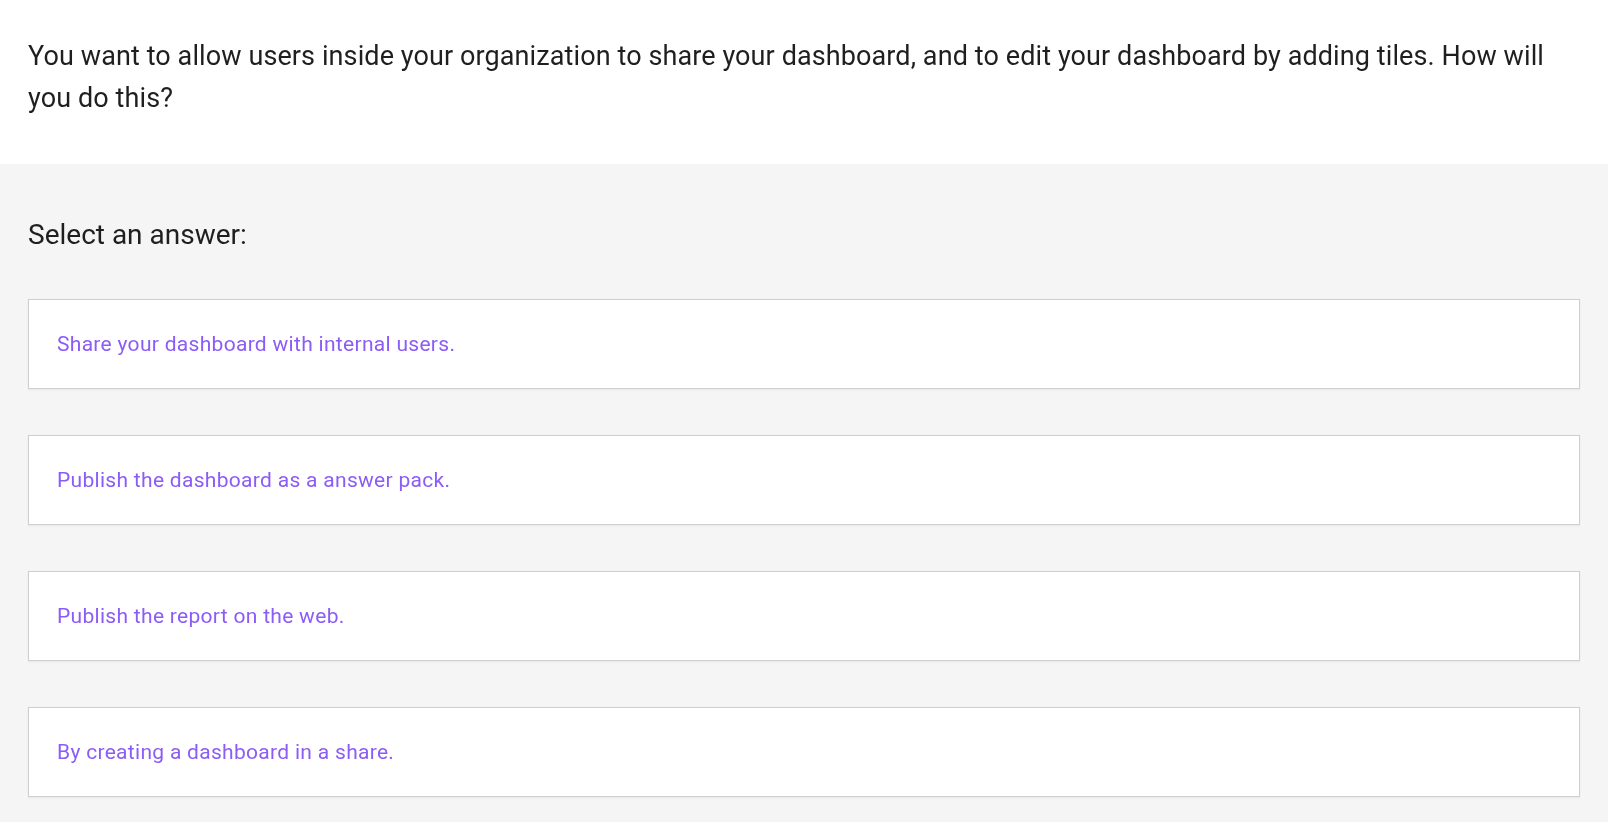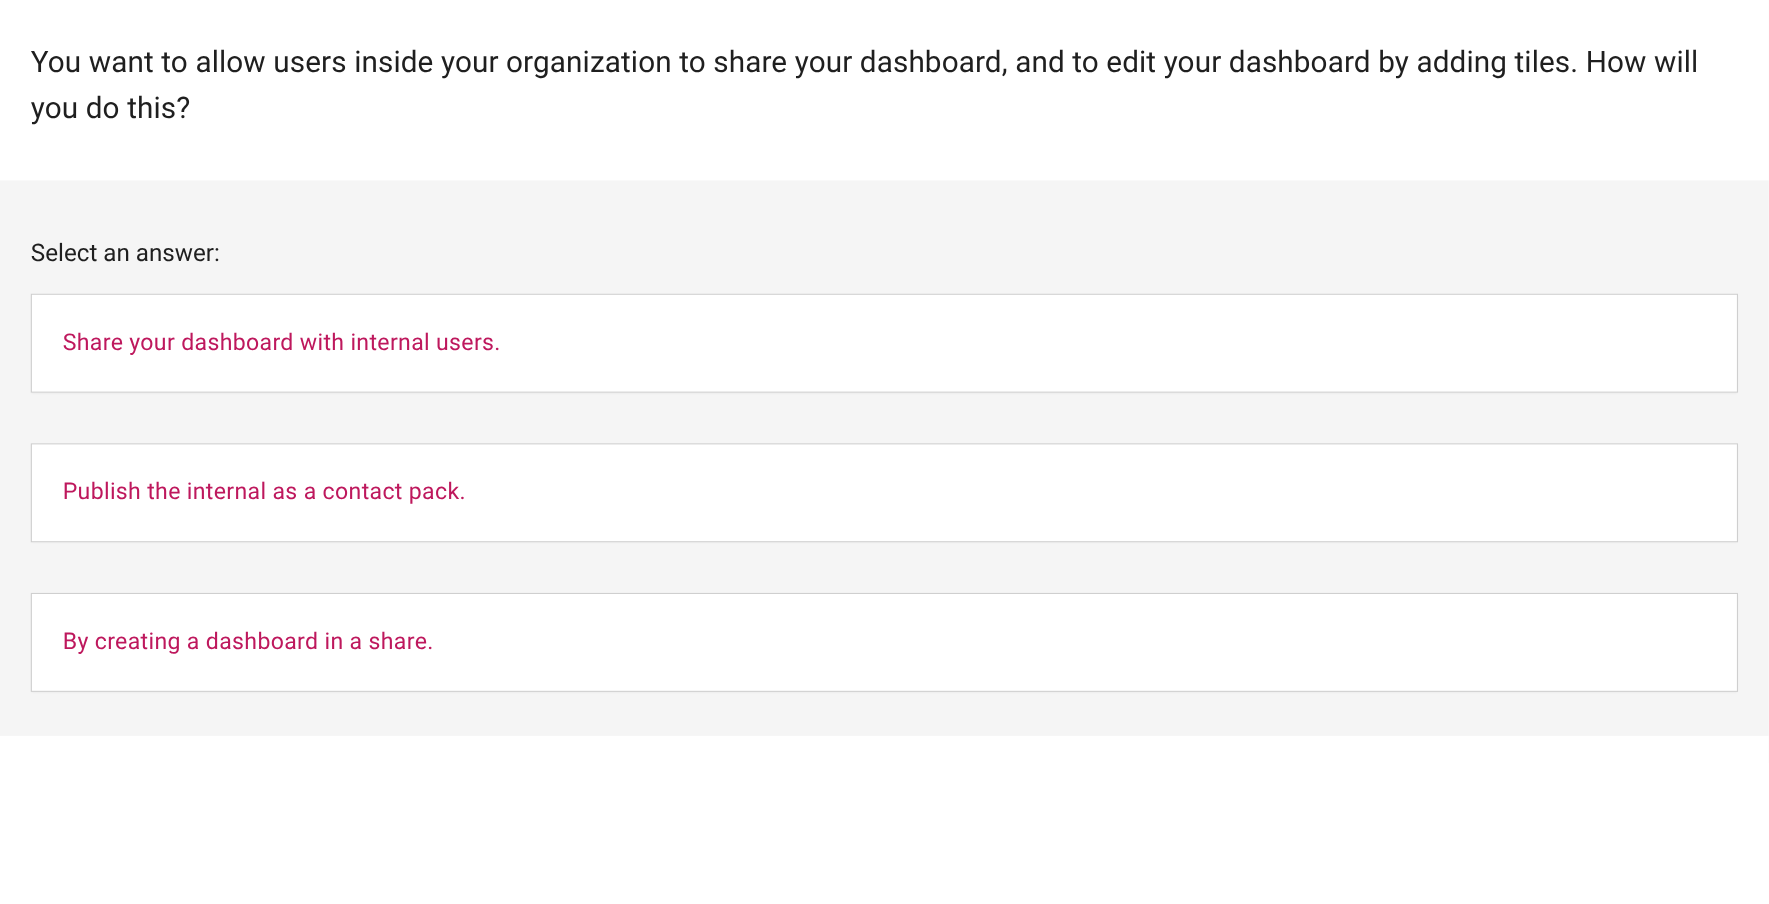--- a/index.html
+++ b/index.html
@@ -23,56 +23,59 @@
       line-height: 1.55;
       color: #1f1f1f;
       font-weight: 400;
       letter-spacing: 0.1px;
     }
     .answer-section {
       background: #f5f5f5;
       padding: 54px 28px 40px 28px;
     }
     .answer-prompt {
-      font-size: 22px;
+      font-size: 28px;
       color: #1f1f1f;
       font-weight: 400;
-      margin-bottom: 24px;
+      margin-bottom: 48px;
     }
     .answer-options {
       display: flex;
       flex-direction: column;
       gap: 46px;
     }
     .answer-option {
       background: #ffffff;
       border: 1px solid #cfcfcf;
       padding: 32px 28px;
       cursor: pointer;
       box-shadow: 0 1px 2px rgba(0,0,0,0.06);
     }
     .answer-option-text {
       font-size: 21px;
-      color: #be185d;
+      color: #8b5cf6;
       letter-spacing: 0.3px;
     }
   </style>
 </head>
 <body>
 
 <div class="question-section">
   <div class="question-text">You want to allow users inside your organization to share your dashboard, and to edit your dashboard by adding tiles. How will you do this?</div>
 </div>
 
 <div class="answer-section">
   <div class="answer-prompt">Select an answer:</div>
   <div class="answer-options">
     <div class="answer-option">
       <span class="answer-option-text">Share your dashboard with internal users.</span>
     </div>
     <div class="answer-option">
-      <span class="answer-option-text">Publish the internal as a contact pack.</span>
+      <span class="answer-option-text">Publish the dashboard as a answer pack.</span>
+    </div>
+    <div class="answer-option">
+      <span class="answer-option-text">Publish the report on the web.</span>
     </div>
     <div class="answer-option">
       <span class="answer-option-text">By creating a dashboard in a share.</span>
     </div>
   </div>
 </div>
 
 </body></html>

